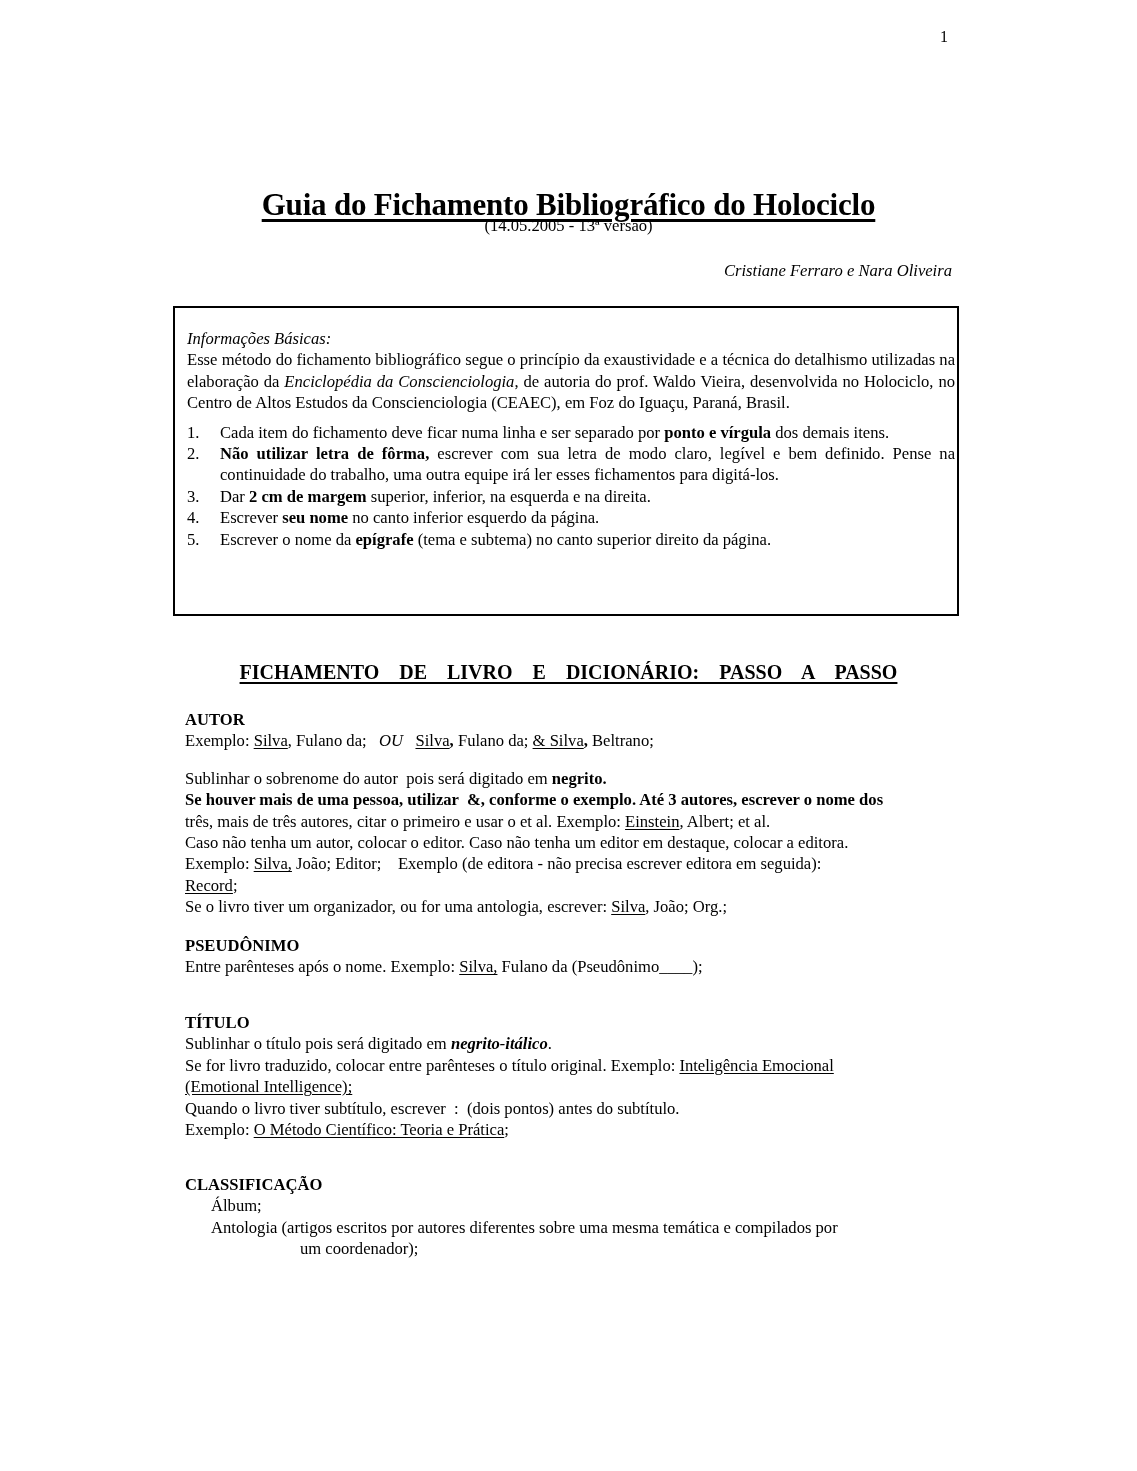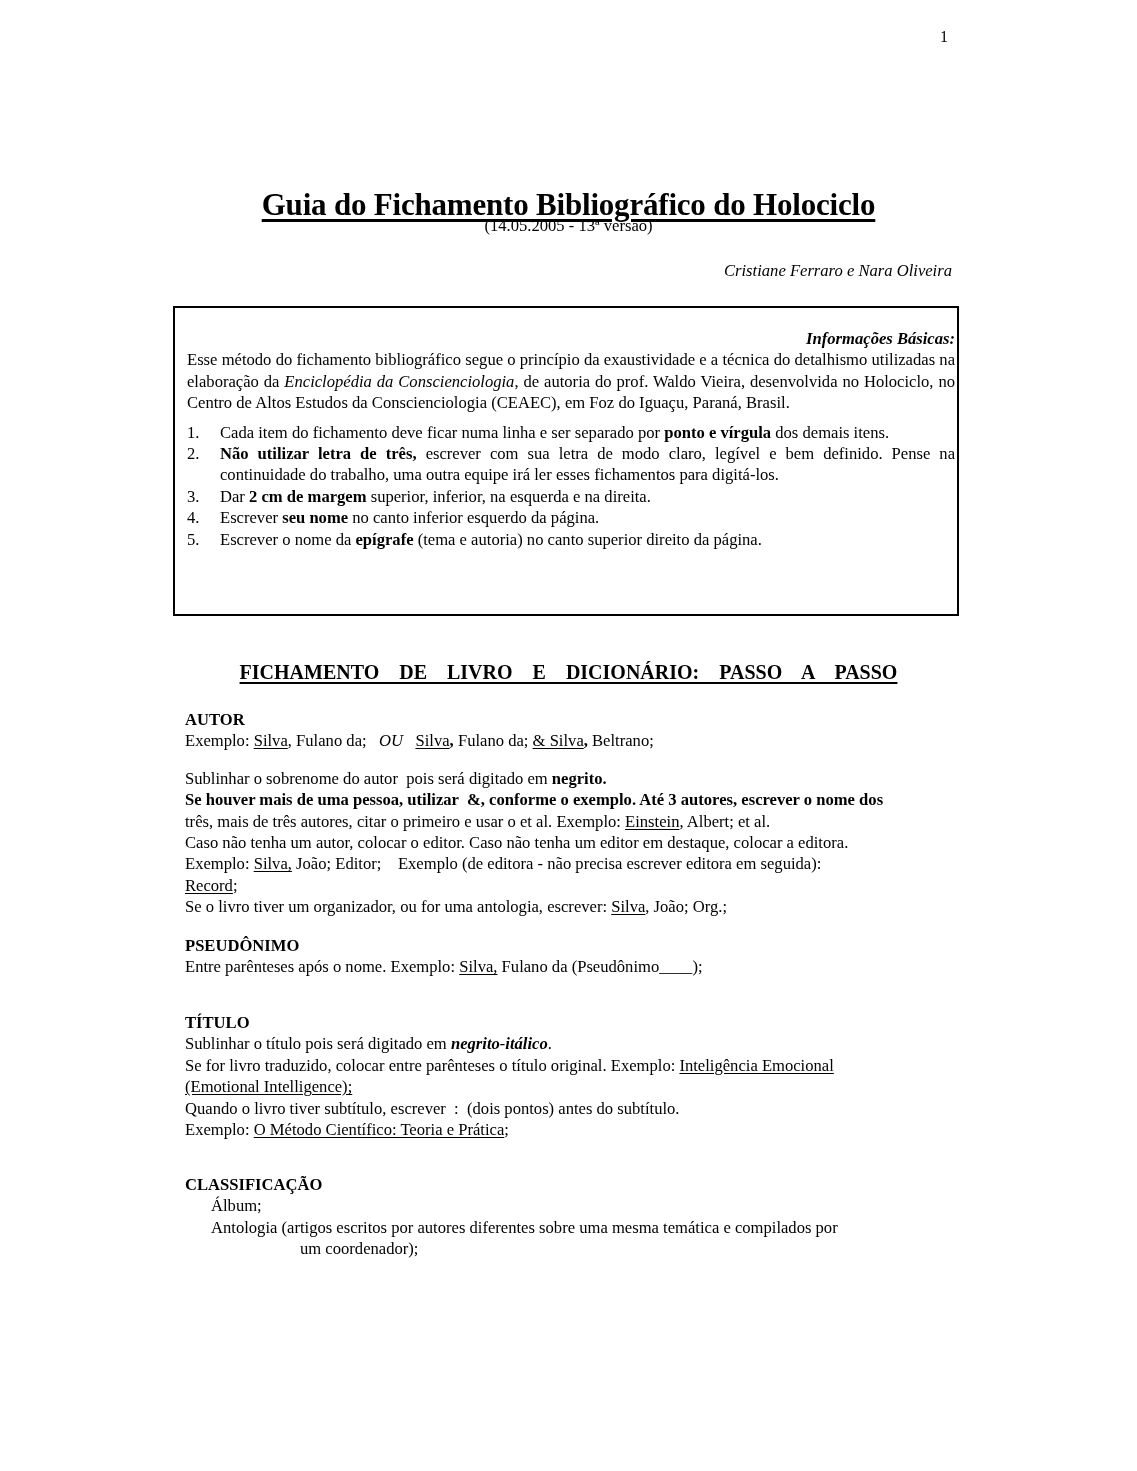--- a/index.html
+++ b/index.html
@@ -18,21 +18,21 @@
   }
   .title span { position: relative; left: 0px; }
   .version { left: 0; width: 1137px; top: 215px; text-align: center; font-size: 16.6px; }
   .authors { right: 185px; top: 260px; font-style: italic; font-size: 16.6px; }
 
   .box {
     left: 173px; top: 306px; width: 786px; height: 310px;
     border: 2.5px solid #000; box-sizing: border-box;
   }
   .box-inner { position: absolute; left: 12px; top: 20px; width: 768px; }
-  .box-heading { font-weight: bold; font-style: italic; text-align: right; }
+  .box-heading { font-weight: normal; font-style: italic; }
   .just { text-align: justify; text-align-last: left; }
   .ol { margin-top: 8px; }
   .ol-item { display: flex; }
   .ol-num { width: 33px; flex: none; }
   .ol-text { flex: 1; text-align: justify; text-align-last: left; }
 
   .section-title {
     left: 0; width: 1137px; top: 659px; text-align: center;
     font-size: 20px; font-weight: bold; line-height: 26px;
     text-decoration: underline; text-decoration-thickness: 2px; text-underline-offset: 3px;
@@ -61,33 +61,33 @@
   <div class="box-inner">
     <div class="box-heading">Informações Básicas:</div>
     <div class="just"><span>Esse método do fichamento bibliográfico segue o princípio da exaustividade e a técnica do detalhismo utilizadas na elaboração da </span><span class="i">Enciclopédia da Conscienciologia</span><span>, de autoria do prof. Waldo Vieira, desenvolvida no Holociclo, no Centro de Altos Estudos  da Conscienciologia (CEAEC), em Foz do Iguaçu, Paraná, Brasil.</span></div>
     <div class="ol">
       <div class="ol-item">
         <span class="ol-num">1.</span>
         <span class="ol-text"><span>Cada item do fichamento deve ficar numa linha e ser separado por </span><span class="b">ponto e vírgula</span><span> dos demais itens.</span></span>
       </div>
       <div class="ol-item">
         <span class="ol-num">2.</span>
-        <span class="ol-text"><span></span><span class="b">Não utilizar letra de três,</span><span> escrever com sua letra de modo claro, legível e bem definido. Pense na continuidade do trabalho, uma outra equipe irá ler esses fichamentos para digitá-los.</span></span>
+        <span class="ol-text"><span></span><span class="b">Não utilizar letra de fôrma,</span><span> escrever com sua letra de modo claro, legível e bem definido. Pense na continuidade do trabalho, uma outra equipe irá ler esses fichamentos para digitá-los.</span></span>
       </div>
       <div class="ol-item">
         <span class="ol-num">3.</span>
         <span class="ol-text"><span>Dar </span><span class="b">2 cm de margem</span><span> superior, inferior, na esquerda e na direita.</span></span>
       </div>
       <div class="ol-item">
         <span class="ol-num">4.</span>
         <span class="ol-text"><span>Escrever </span><span class="b">seu nome</span><span> no canto inferior esquerdo da página.</span></span>
       </div>
       <div class="ol-item">
         <span class="ol-num">5.</span>
-        <span class="ol-text"><span>Escrever o nome da </span><span class="b">epígrafe</span><span> (tema e autoria) no canto superior direito da página.</span></span>
+        <span class="ol-text"><span>Escrever o nome da </span><span class="b">epígrafe</span><span> (tema e subtema) no canto superior direito da página.</span></span>
       </div>
     </div>
   </div>
 </div>
 
 <div class="abs section-title" style="white-space:pre;">FICHAMENTO  DE  LIVRO  E  DICIONÁRIO:  PASSO  A  PASSO</div>
 
 <div class="abs content" style="top:709px;">
   <div class="h">AUTOR</div>
   <div class="line" style="white-space:pre;"><span>Exemplo: </span><span class="u">Silva</span><span>, Fulano da;   </span><span class="i">OU</span><span>   </span><span class="u">Silva</span><span class="b">,</span><span> Fulano da; </span><span class="u">&amp; Silva</span><span class="b">,</span><span> Beltrano;</span></div>

